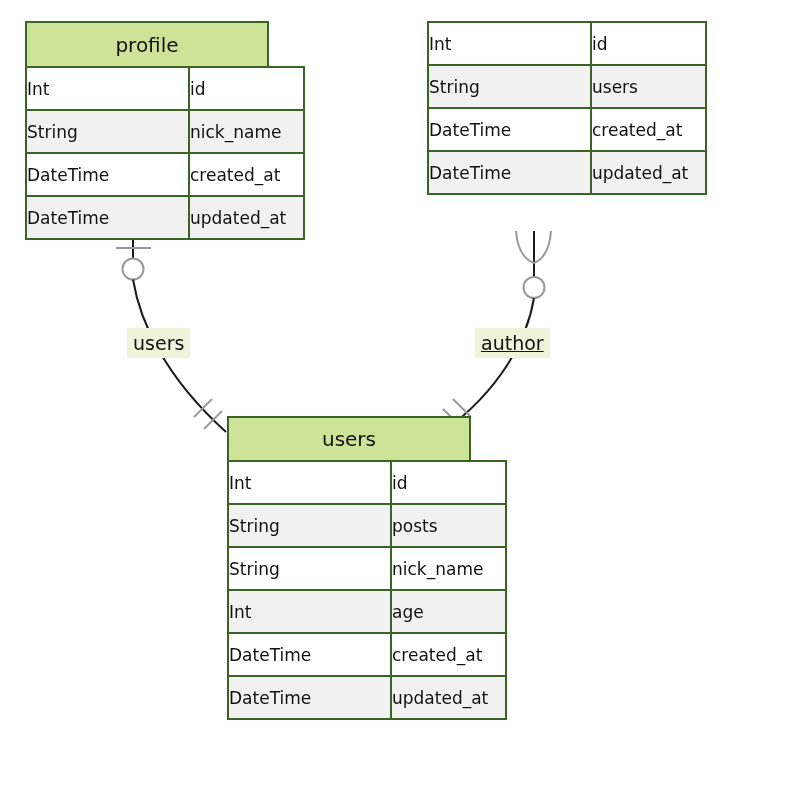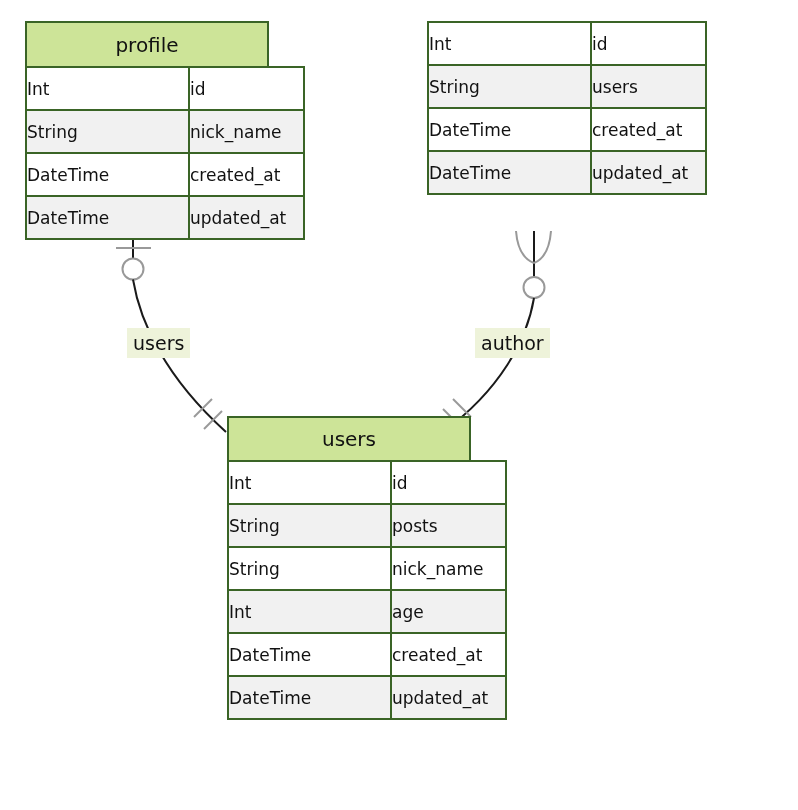--- a/index.html
+++ b/index.html
@@ -185,15 +185,15 @@
           </tr>
           <tr>
             <td>DateTime</td>
             <td>updated_at</td>
           </tr>
         </tbody>
     </table>
   </div>
 
   <div class="rel-label" style="left:127px; top:328px;">users</div>
-  <div class="rel-label" style="left:475px; top:328px;">author</div>
+  <div class="rel-label" style="left:475px; top:328px;text-decoration:underline;">author</div>
 
 </div>
 
 </body></html>

